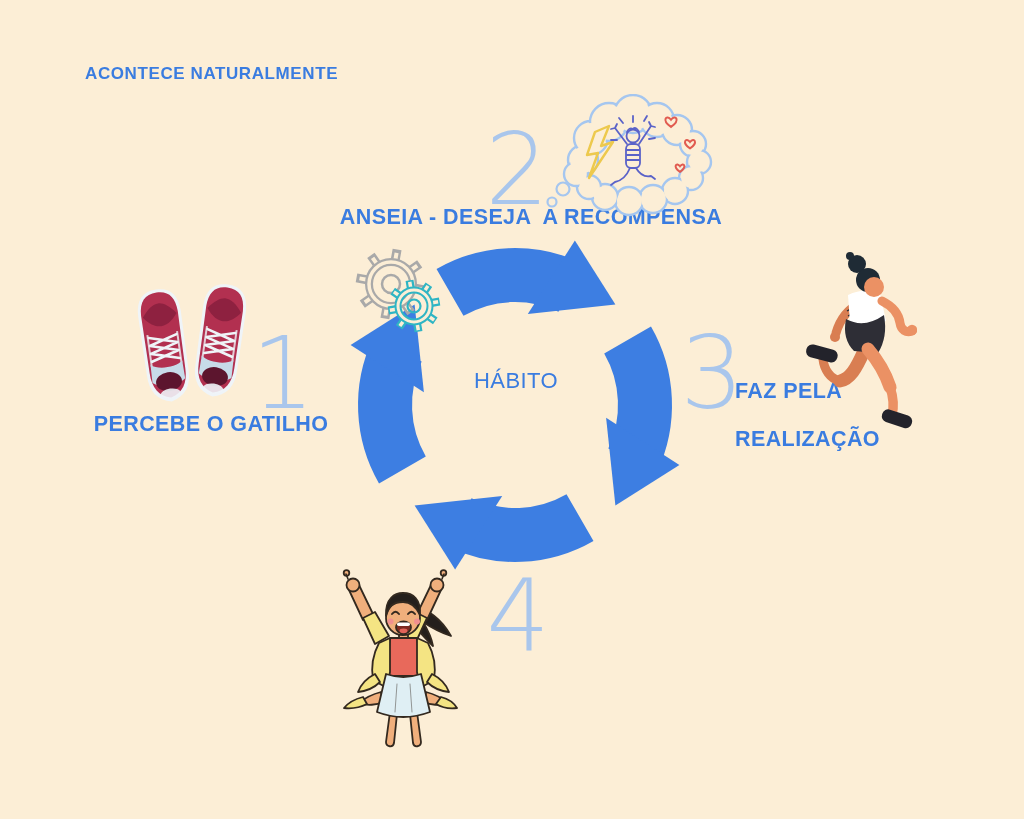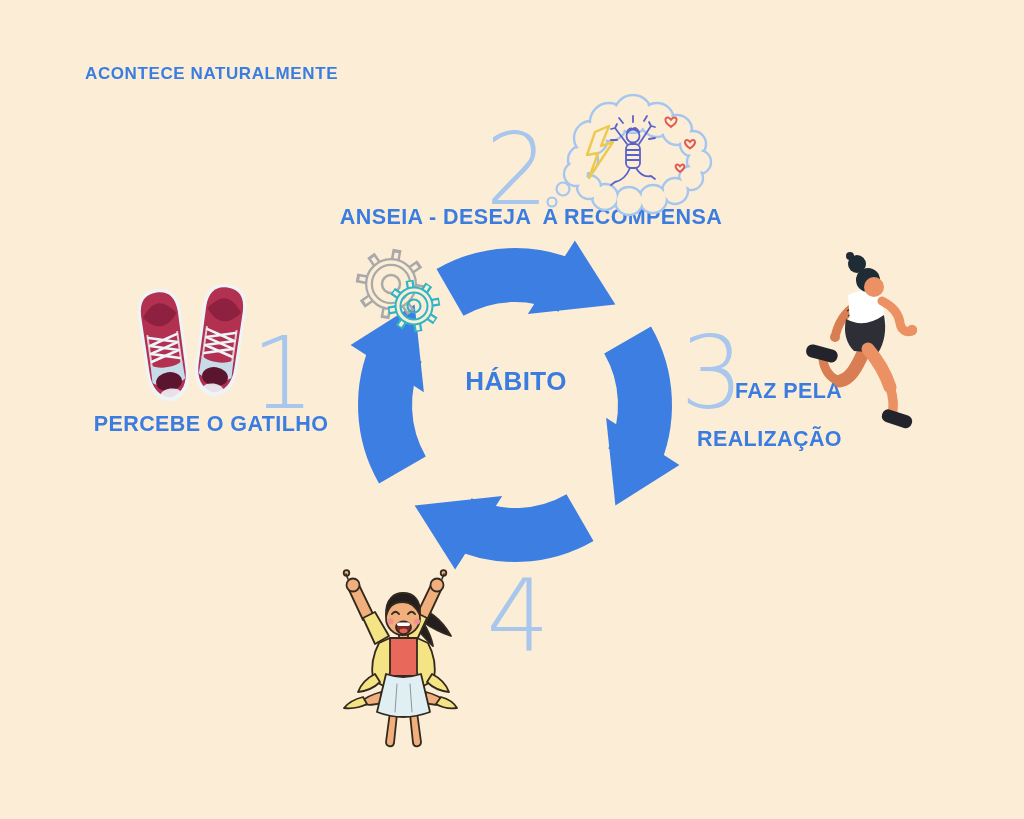--- a/index.html
+++ b/index.html
@@ -26,21 +26,21 @@
   .big-number{
     transform:translate(-50%,-50%);
     font-family:"DejaVu Sans",sans-serif; font-weight:300; font-size:100px; line-height:1;
     color:var(--number-blue);
   }
   .step-label{
     font-size:21.5px; font-weight:bold; letter-spacing:.4px; color:var(--text-blue);
   }
   .center-label{
     left:516px; top:366px; transform:translateX(-50%);
-    text-align:center; font-size:26px; font-weight:bold; line-height:30px;
+    text-align:center; font-size:22px; font-weight:normal; line-height:30px;
     letter-spacing:.4px; color:var(--text-blue); white-space:nowrap;
   }
   .ctr{text-align:center;}
   .pre{white-space:pre;}
   
   .cycle-arc{stroke:var(--arrow-blue); stroke-width:54; fill:none;}
   .cycle-head{fill:var(--arrow-blue);}
   
   .gear-line-gray{stroke:var(--gear-gray); fill:none;}
   .gear-line-teal{stroke:var(--gear-teal); fill:none;}
@@ -78,21 +78,21 @@
   <div class="abs title">ACONTECE NATURALMENTE</div>
 
   <div class="abs big-number" style="left:283px; top:374px;">1</div>
   <div class="abs big-number" style="left:517px; top:170px;">2</div>
   <div class="abs big-number" style="left:712px; top:374px;">3</div>
   <div class="abs big-number" style="left:518px; top:616px;">4</div>
 
   <div class="abs step-label ctr pre" style="left:331px; top:205px; width:400px;">ANSEIA - DESEJA  A RECOMPENSA</div>
   <div class="abs step-label ctr" style="left:61px; top:412px; width:300px;">PERCEBE O GATILHO</div>
   <div class="abs step-label" style="left:735px; top:379px;">FAZ PELA</div>
-  <div class="abs step-label" style="left:697px; top:427px;">REALIZAÇÃO</div>
+  <div class="abs step-label" style="left:735px; top:427px;">REALIZAÇÃO</div>
 
   <svg class="abs" style="left:345px; top:235px;" width="340" height="340" viewBox="0 0 340 340" aria-hidden="true">
     <g>
       <path class="cycle-arc" d="M 57.4 235 A 130 130 0 0 1 52.2 115.1"></path>
       <polygon class="cycle-head" points="5.6,110.1 69.6,69.6 78.9,157.2"></polygon>
     </g>
     <g transform="rotate(90 170 170)">
       <path class="cycle-arc" d="M 57.4 235 A 130 130 0 0 1 52.2 115.1"></path>
       <polygon class="cycle-head" points="5.6,110.1 69.6,69.6 78.9,157.2"></polygon>
     </g>

